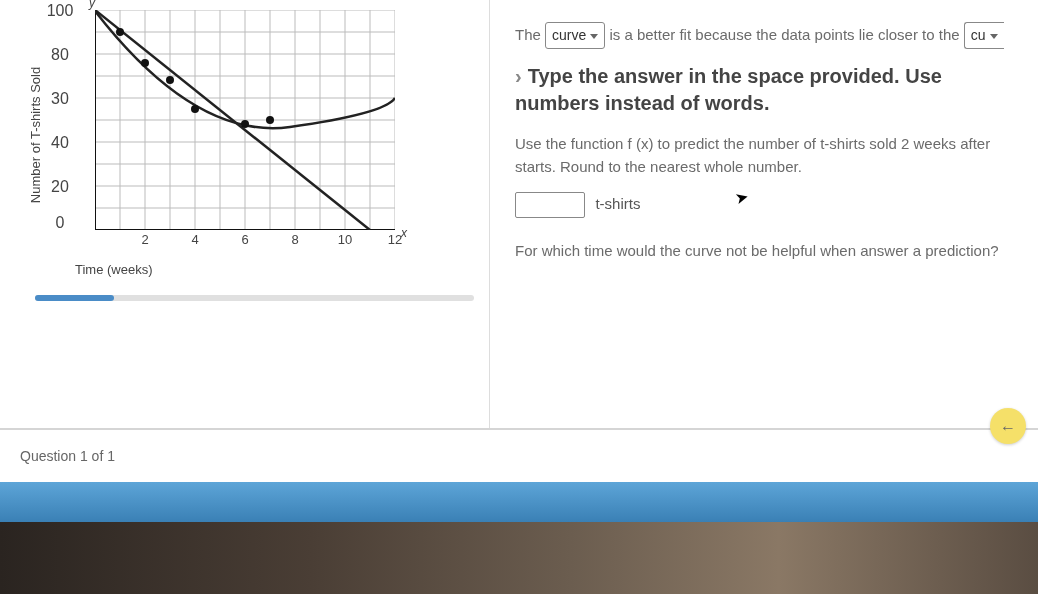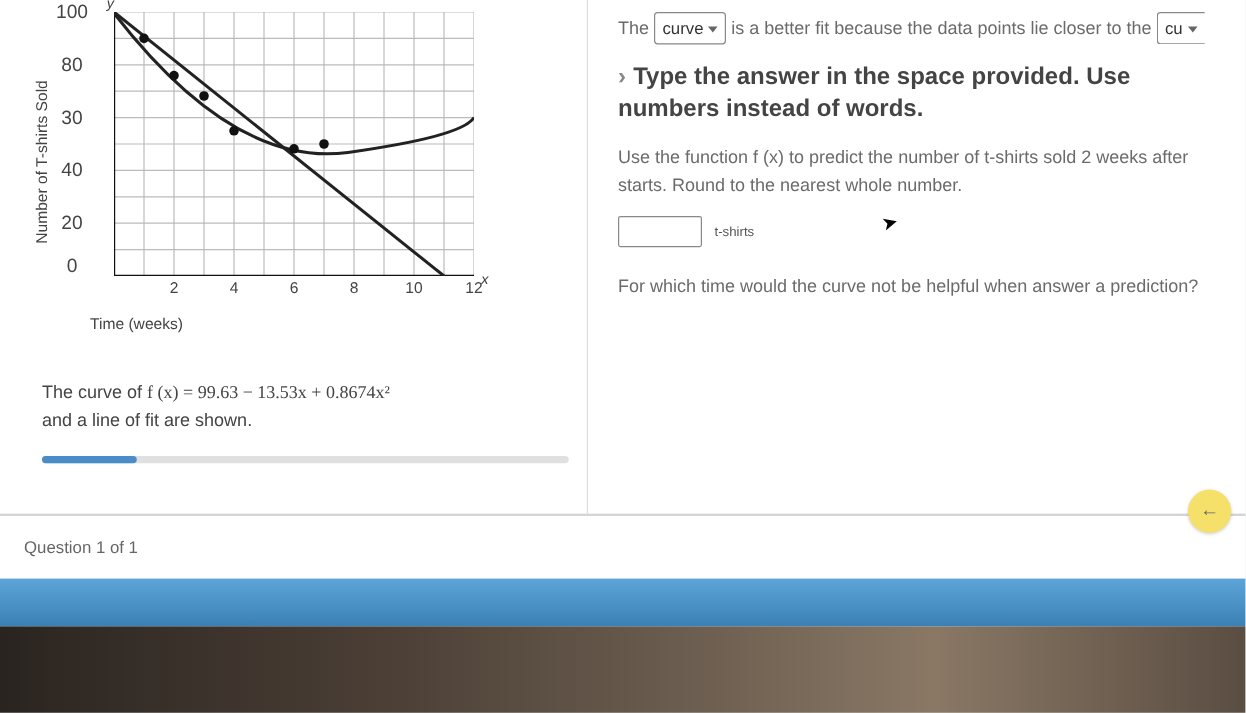--- a/index.html
+++ b/index.html
@@ -19,21 +19,21 @@
       border-bottom: 2px solid #d5d5d5;
     }
     .left-panel {
       width: 490px;
       padding: 10px 15px 15px 35px;
       border-right: 1px solid #ddd;
       position: relative;
     }
     .right-panel {
       flex: 1;
-      padding: 10px 10px 15px 25px;
+      padding: 22px 10px 15px 25px;
       color: #666;
     }
     .chart-wrap {
       position: relative;
       width: 360px;
       height: 250px;
       margin-left: 20px;
     }
     .yaxis-label {
       position: absolute;
@@ -141,21 +141,21 @@
     .instruction-heading .chevron { color:#888; margin-right:6px;}
     .input-box {
       display: inline-block;
       border: 1.5px solid #888;
       width: 70px;
       height: 26px;
       background: #fff;
       vertical-align: middle;
       border-radius: 2px;
     }
-    .tshirts-label { font-size: 11px; color:#555; margin-left: 6px;}
+    .tshirts-label { font-size: 15px; color:#555; margin-left: 6px;}
     .footer {
       background: #fff;
       padding: 18px 20px;
       font-size: 14px;
       color: #666;
       position: relative;
     }
     .back-btn {
       position: absolute;
       right: 12px;
@@ -254,25 +254,20 @@
         <span class="x-tick" style="left:50px">2</span>
         <span class="x-tick" style="left:100px">4</span>
         <span class="x-tick" style="left:150px">6</span>
         <span class="x-tick" style="left:200px">8</span>
         <span class="x-tick" style="left:250px">10</span>
         <span class="x-tick" style="left:300px">12</span>
       </div>
     </div>
     <div class="xaxis-label">Time (weeks)</div>
 
-    <div class="caption">
-      <span>The curve of </span>
-      <span class="math">f (x) = 99.63 − 13.53x + 0.8674x²</span><br>
-      <span>and a line of fit are shown.</span>
-    </div>
 
     <div class="progress">
       <div class="progress-fill"></div>
     </div>
   </div>
 
   <div class="right-panel">
     <p>
       <span>The </span>
       <span class="select-box">curve</span>

